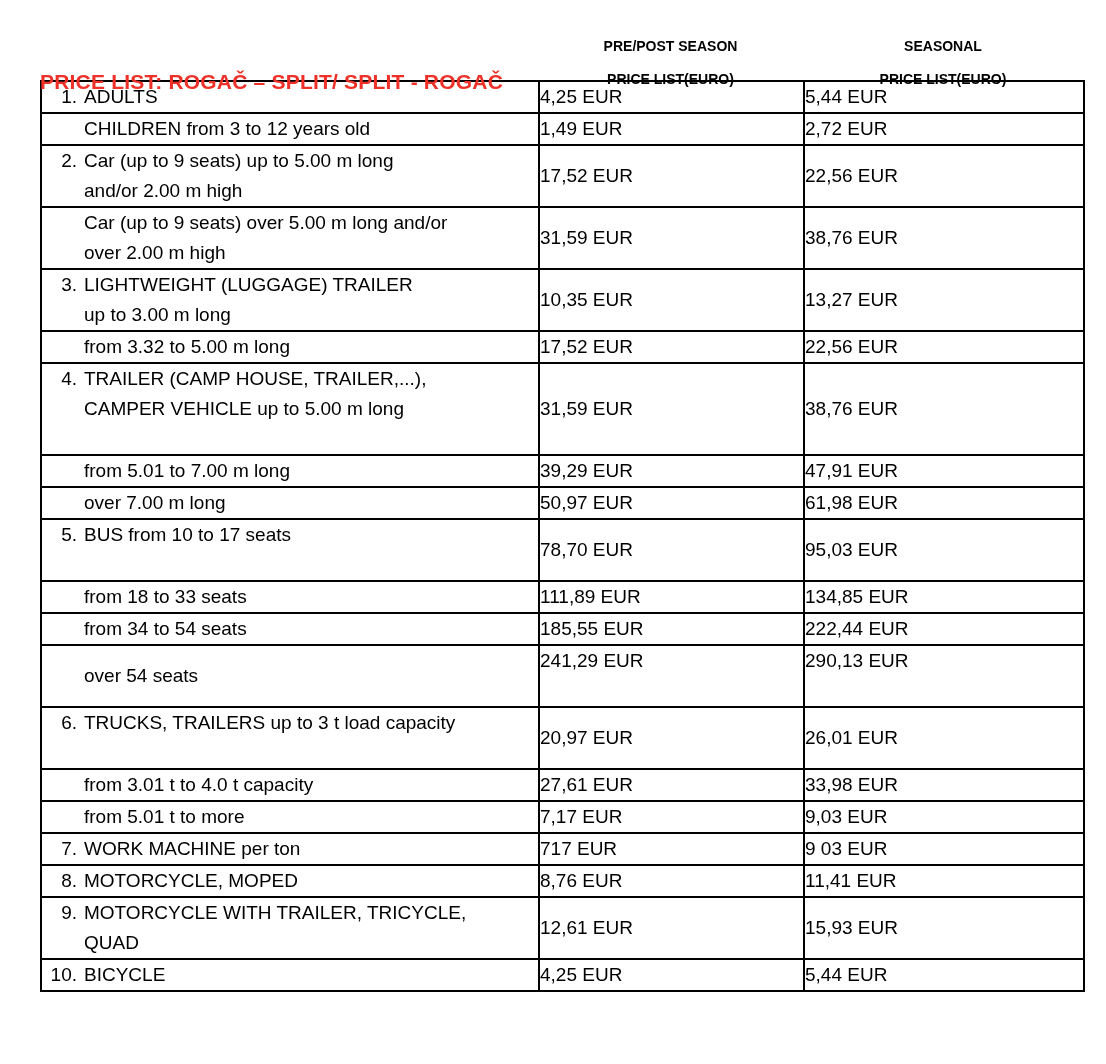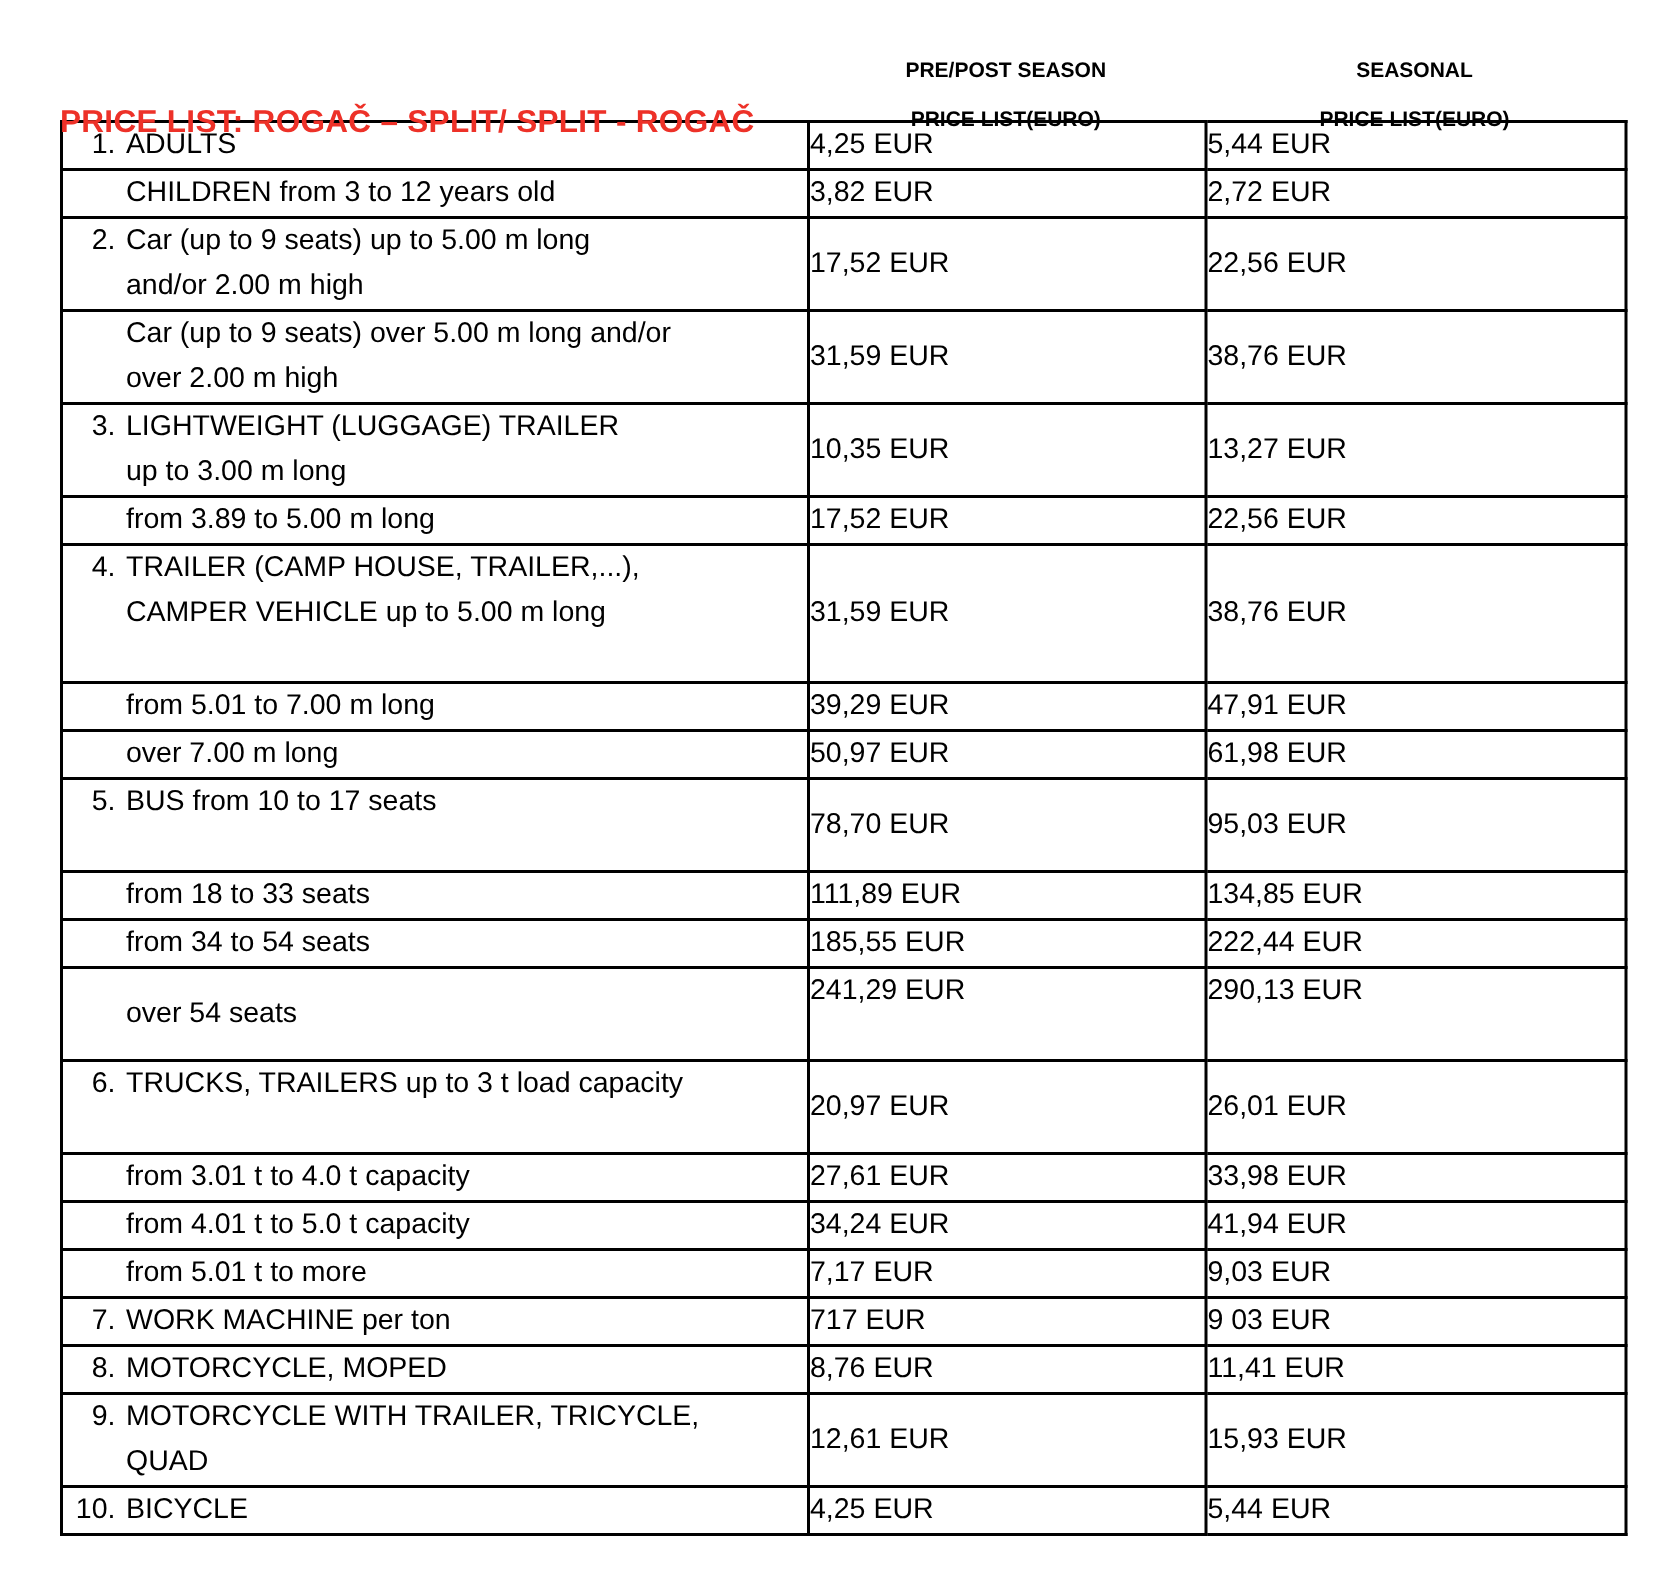--- a/index.html
+++ b/index.html
@@ -131,21 +131,21 @@
         <tr>
           <td class="label-cell">
             <div class="cell-flex">
               <span class="num"></span>
               <div class="lines">
                 <div class="ln">CHILDREN from 3 to 12 years old</div>
               </div>
             </div>
           </td>
           <td class="price-cell">
-            <div class="ln">3,82 EUR</div>
+            <div class="ln">1,49 EUR</div>
           </td>
           <td class="price-cell">
             <div class="ln">2,72 EUR</div>
           </td>
         </tr>
         <tr>
           <td class="label-cell">
             <div class="cell-flex">
               <span class="num">2.</span>
               <div class="lines">
@@ -193,21 +193,21 @@
           </td>
           <td class="price-cell">
             <div class="ln">13,27 EUR</div>
           </td>
         </tr>
         <tr>
           <td class="label-cell">
             <div class="cell-flex">
               <span class="num"></span>
               <div class="lines">
-                <div class="ln">from 3.89 to 5.00 m long</div>
+                <div class="ln">from 3.32 to 5.00 m long</div>
               </div>
             </div>
           </td>
           <td class="price-cell">
             <div class="ln">17,52 EUR</div>
           </td>
           <td class="price-cell">
             <div class="ln">22,56 EUR</div>
           </td>
         </tr>
@@ -352,36 +352,20 @@
               <div class="lines">
                 <div class="ln">from 3.01 t to 4.0 t capacity</div>
               </div>
             </div>
           </td>
           <td class="price-cell">
             <div class="ln">27,61 EUR</div>
           </td>
           <td class="price-cell">
             <div class="ln">33,98 EUR</div>
-          </td>
-        </tr>
-        <tr>
-          <td class="label-cell">
-            <div class="cell-flex">
-              <span class="num"></span>
-              <div class="lines">
-                <div class="ln">from 4.01 t to 5.0 t capacity</div>
-              </div>
-            </div>
-          </td>
-          <td class="price-cell">
-            <div class="ln">34,24 EUR</div>
-          </td>
-          <td class="price-cell">
-            <div class="ln">41,94 EUR</div>
           </td>
         </tr>
         <tr>
           <td class="label-cell">
             <div class="cell-flex">
               <span class="num"></span>
               <div class="lines">
                 <div class="ln">from 5.01 t to more</div>
               </div>
             </div>

